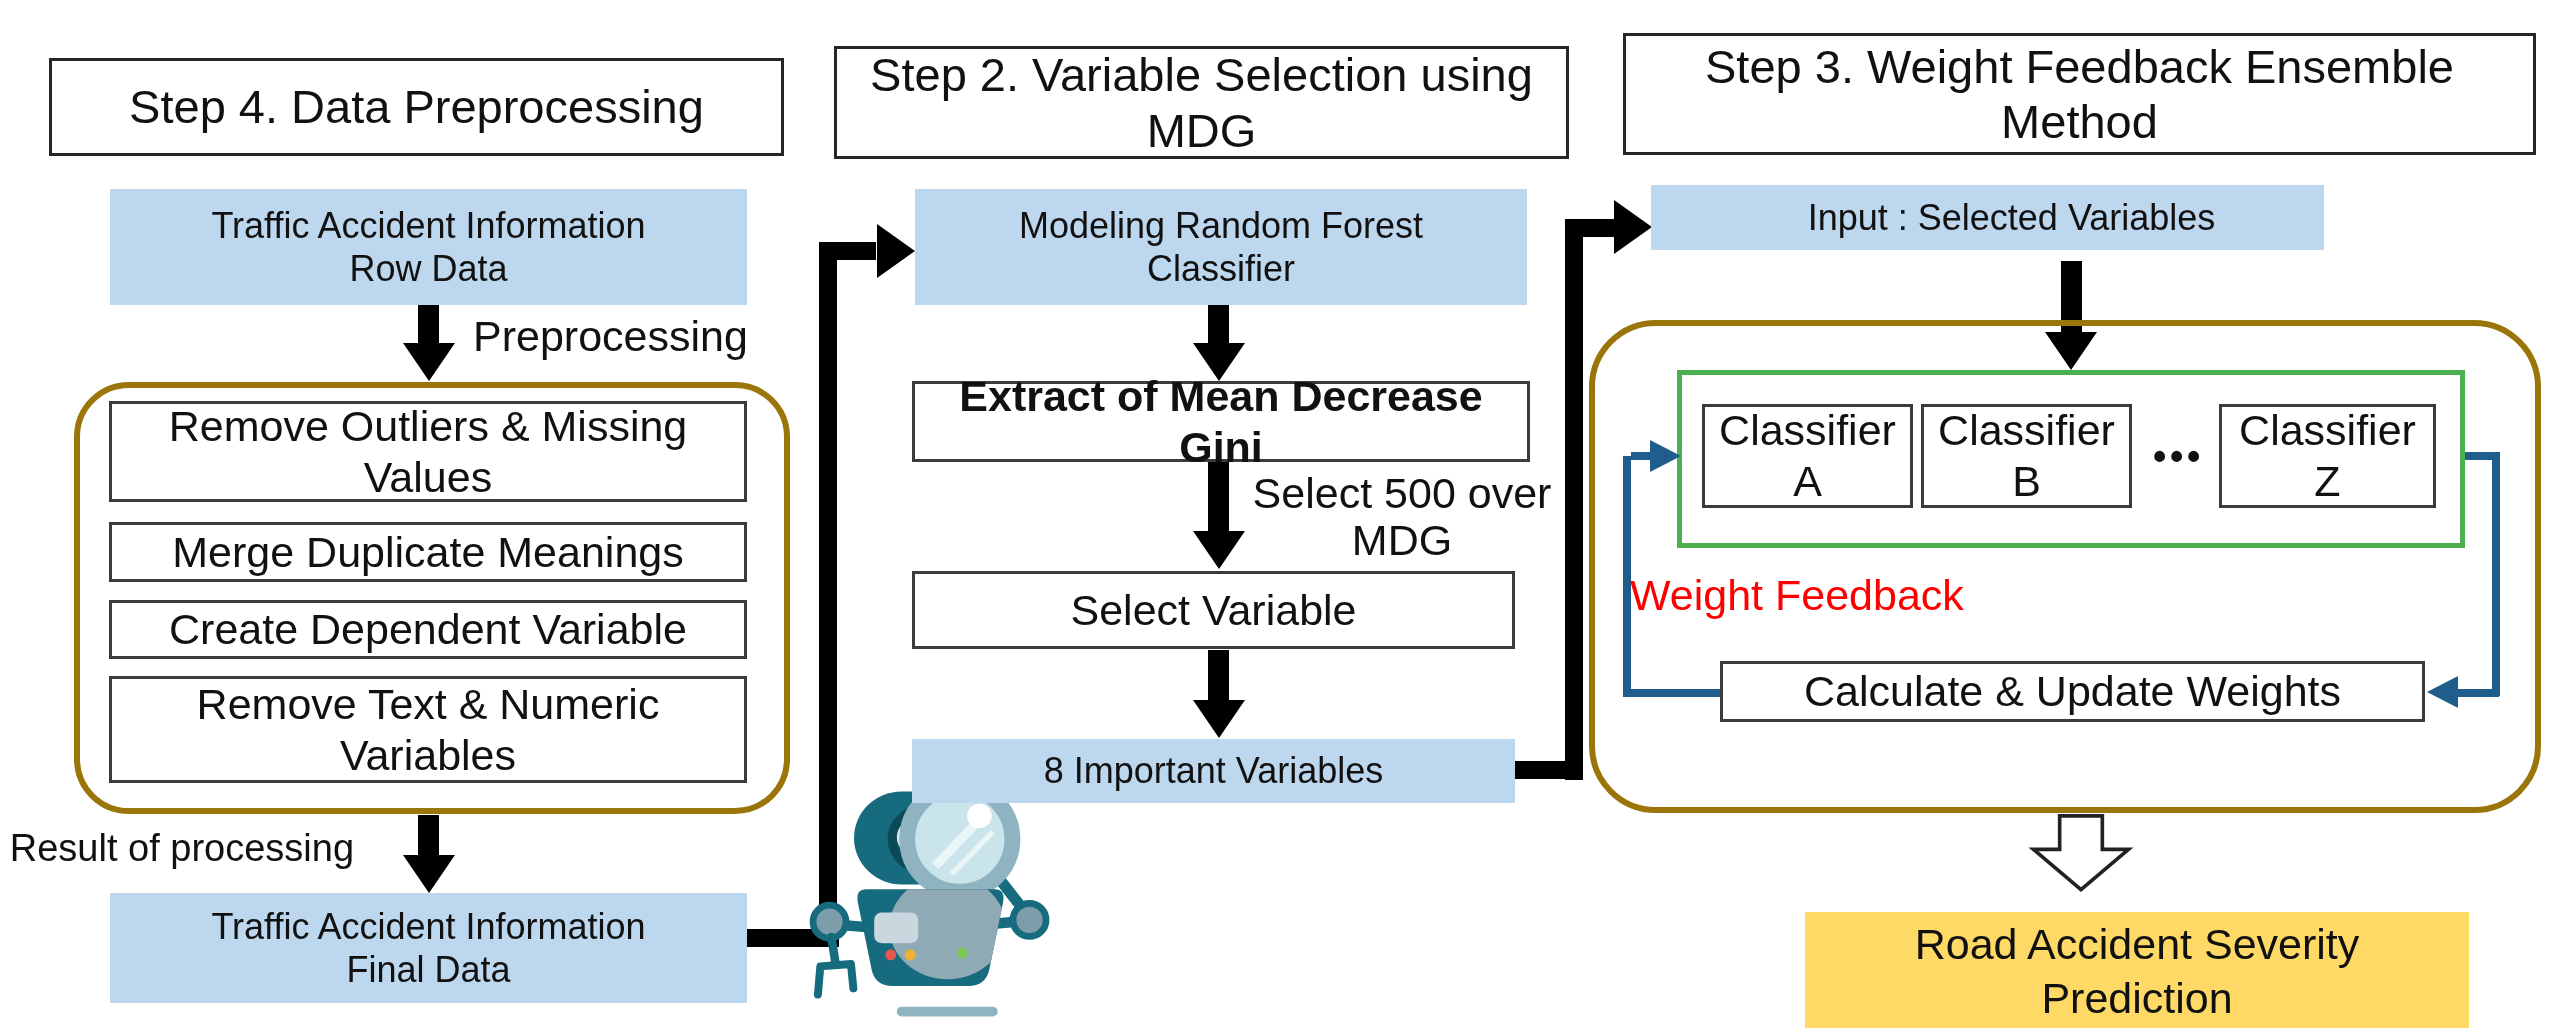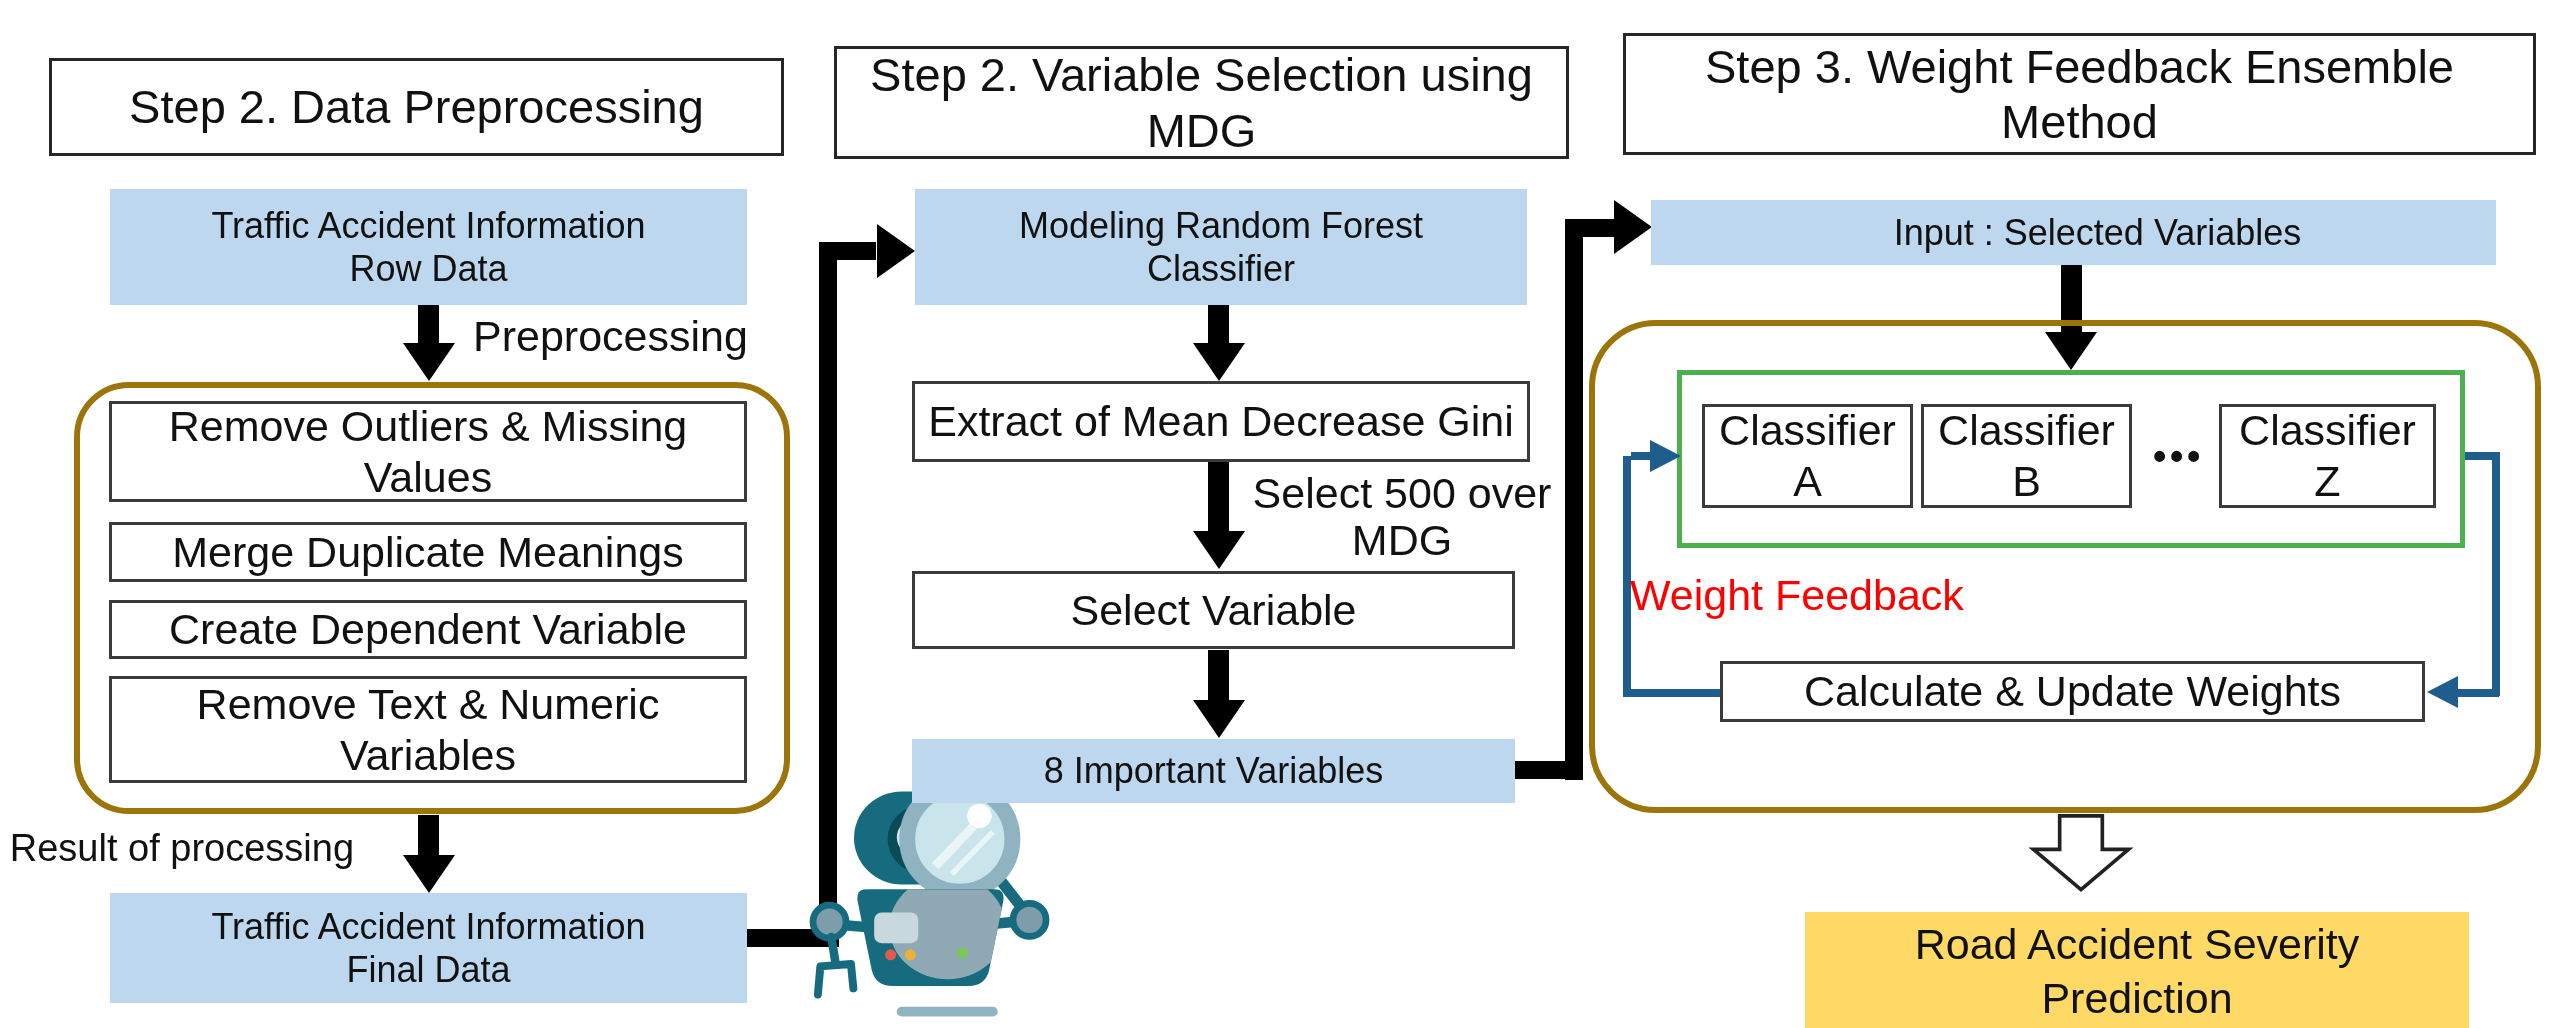--- a/index.html
+++ b/index.html
@@ -32,21 +32,21 @@
   <div class="seg z1" style="left:746px;top:929px;width:93px;height:18.4px;"></div>
   <div class="seg z1" style="left:819px;top:242px;width:18.4px;height:705px;"></div>
   <div class="seg z1" style="left:837px;top:242px;width:39px;height:18.4px;"></div>
   <div class="head head-right z1" style="left:877px;top:224px;"></div>
 
   <div class="seg z1" style="left:1511px;top:761px;width:72px;height:18.4px;"></div>
   <div class="seg z1" style="left:1565px;top:219px;width:18.4px;height:561px;"></div>
   <div class="seg z1" style="left:1583px;top:219px;width:31px;height:18.4px;"></div>
   <div class="head head-right z1" style="left:1614px;top:200px;"></div>
 
-  <div class="box titlebox z3" style="left:49px;top:58px;width:735px;height:98px;">Step 2. Data Preprocessing</div>
+  <div class="box titlebox z3" style="left:49px;top:58px;width:735px;height:98px;">Step 4. Data Preprocessing</div>
 
   <div class="box bluebox preline z3" style="left:110px;top:189px;width:637px;height:116px;">Traffic Accident Information
 Row Data</div>
 
   <div class="seg z1" style="left:418px;top:305px;width:21px;height:38px;"></div>
   <div class="head head-down z1" style="left:403px;top:343px;"></div>
   <div class="lbl z3" style="left:473px;top:313px;">Preprocessing</div>
 
   <div class="container z1" style="left:74px;top:382px;width:716px;height:432px;"></div>
   <div class="box whitebox preline z3" style="left:109px;top:401px;width:638px;height:101px;">Remove Outliers &amp; Missing
@@ -65,38 +65,38 @@
 
   <div class="box titlebox preline z3" style="left:834px;top:46px;width:735px;height:113px;">Step 2. Variable Selection using
 MDG</div>
 
   <div class="box bluebox preline z3" style="left:915px;top:189px;width:612px;height:116px;">Modeling Random Forest
 Classifier</div>
 
   <div class="seg z1" style="left:1208px;top:305px;width:21px;height:38px;"></div>
   <div class="head head-down z1" style="left:1193px;top:343px;"></div>
 
-  <div class="box whitebox z3" style="left:912px;top:381px;width:618px;height:81px;">Extract of Mean Decrease Gini</div>
+  <div class="box whitebox z3" style="left:912px;top:381px;width:618px;height:81px;font-weight:bold;">Extract of Mean Decrease Gini</div>
 
   <div class="seg z1" style="left:1208px;top:449px;width:21px;height:83px;"></div>
   <div class="head head-down z1" style="left:1193px;top:531px;"></div>
   <div class="lbl preline z3" style="left:1249px;top:470px;width:306px;text-align:center;">Select 500 over
 MDG</div>
 
   <div class="box whitebox z3" style="left:912px;top:571px;width:603px;height:78px;">Select Variable</div>
 
   <div class="seg z1" style="left:1208px;top:650px;width:21px;height:50px;"></div>
   <div class="head head-down z1" style="left:1193px;top:700px;"></div>
 
   <div class="box bluebox z3" style="left:912px;top:739px;width:603px;height:64px;">8 Important Variables</div>
 
   <div class="box titlebox preline z3" style="left:1623px;top:33px;width:913px;height:122px;">Step 3. Weight Feedback Ensemble
 Method</div>
 
-  <div class="box bluebox z3" style="left:1651px;top:200px;width:845px;height:65px;padding-left:48px;">Input : Selected Variables</div>
+  <div class="box bluebox z3" style="left:1651px;top:185px;width:673px;height:65px;padding-left:48px;">Input : Selected Variables</div>
 
   <div class="seg z1" style="left:2061px;top:261px;width:21px;height:72px;"></div>
   <div class="head head-down z1" style="left:2045px;top:332px;"></div>
 
   <div class="container z1" style="left:1589px;top:320px;width:952px;height:493px;border-radius:67px;"></div>
 
   <div class="greenbox z2" style="left:1677px;top:370px;width:788px;height:178px;"></div>
 
   <div class="box whitebox preline z3" style="left:1702px;top:404px;width:211px;height:104px;">Classifier
 A</div>

